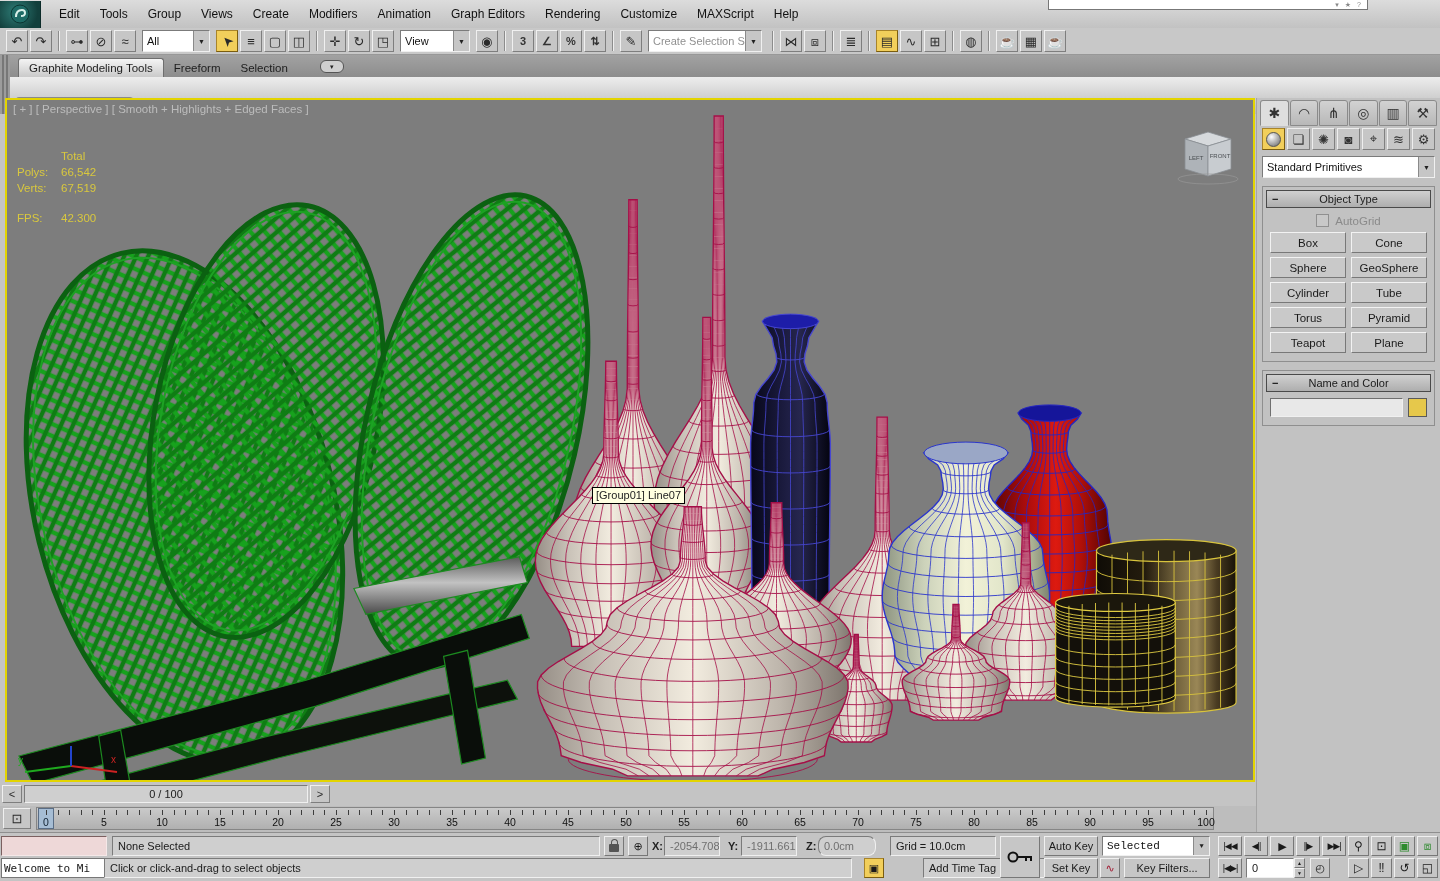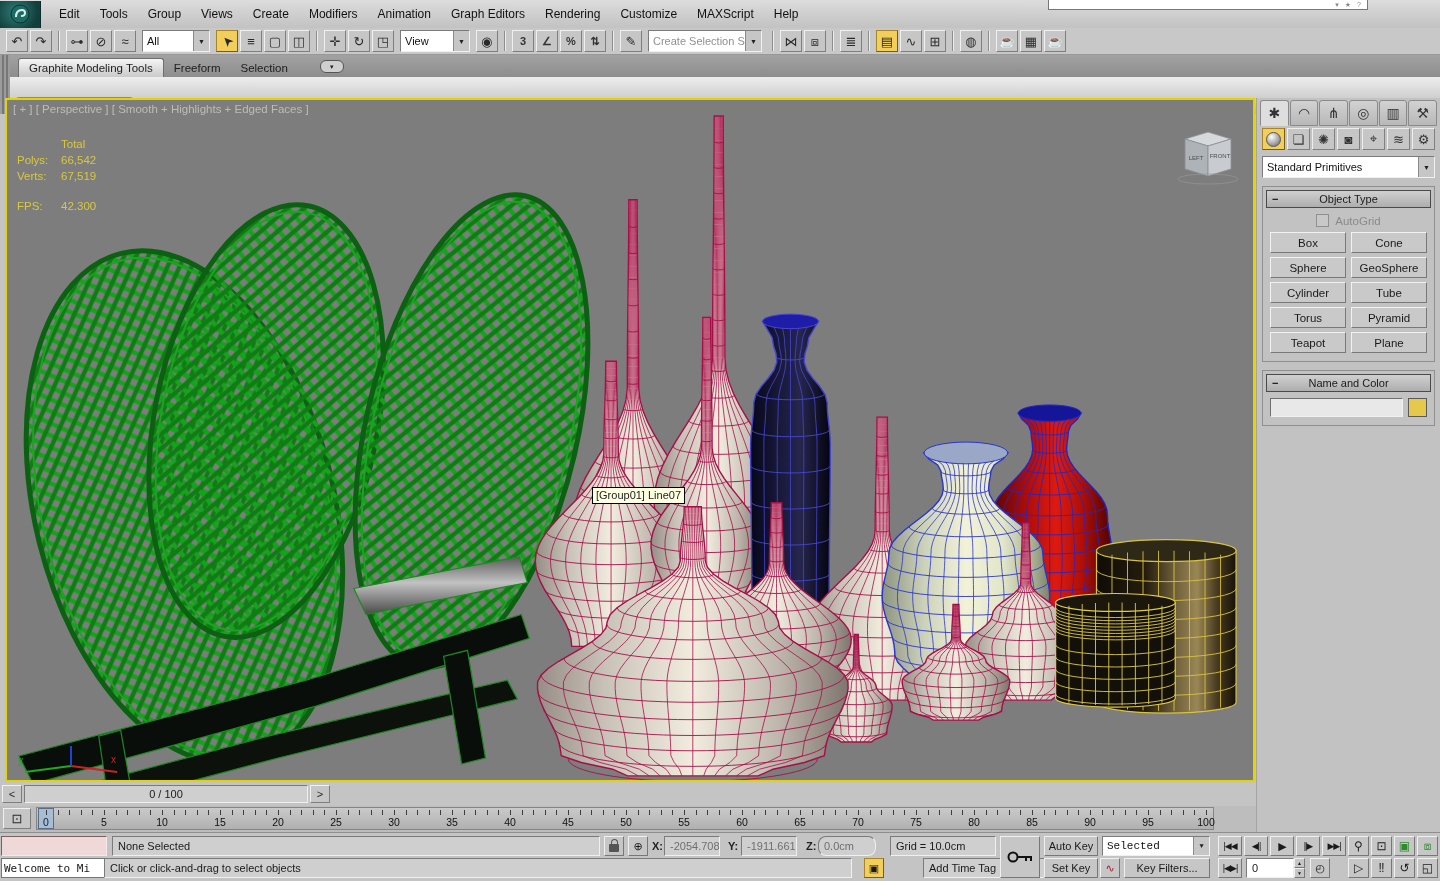--- a/index.html
+++ b/index.html
@@ -43,21 +43,21 @@
     display:flex;align-items:center;justify-content:center;font-size:7px;color:#222;margin:0 0 4px 22px;flex:none;}
   #panel-row{position:absolute;left:0;top:77px;width:1440px;height:37px;background:linear-gradient(#ededed,#b8b8b8);
     display:flex;align-items:flex-end;}
   .ptab{padding:2px 12px;font-size:11.5px;background:linear-gradient(#e8e8e8,#cdcdcd);
     border:1px solid #8a8a8a;border-bottom:none;border-radius:3px 3px 0 0;margin-left:6px;}
   
   #viewport{position:absolute;left:5px;top:98px;width:1250px;height:684px;box-sizing:border-box;
     border:2px solid #e3d400;background:#7d7d7d;}
   #scene{position:absolute;left:0;top:0;}
   #vp-label{position:absolute;left:6px;top:3px;color:#bcbcbc;font-size:11.5px;}
-  #vp-stats{position:absolute;left:10px;top:36px;color:#d9c83e;font-size:11.5px;line-height:16px;}
+  #vp-stats{position:absolute;left:10px;top:48px;color:#d9c83e;font-size:11.5px;line-height:16px;}
   #vp-stats .row{display:flex;}
   #vp-stats .sl{width:44px;}
   #vp-stats .gap{height:14px;}
   #vp-tooltip{position:absolute;left:585px;top:387px;background:#ffffe1;border:1px solid #000;
     font-size:11px;padding:0 3px;line-height:15px;color:#222;white-space:nowrap;}
   #viewcube{position:absolute;left:1168px;top:26px;}
   #axis-tripod{position:absolute;left:8px;top:638px;}
   
   #command-panel{position:absolute;left:1256px;top:98px;width:184px;height:734px;background:#c2c2c2;
     border-left:1px solid #a5a5a5;box-sizing:border-box;padding:2px 3px;}

